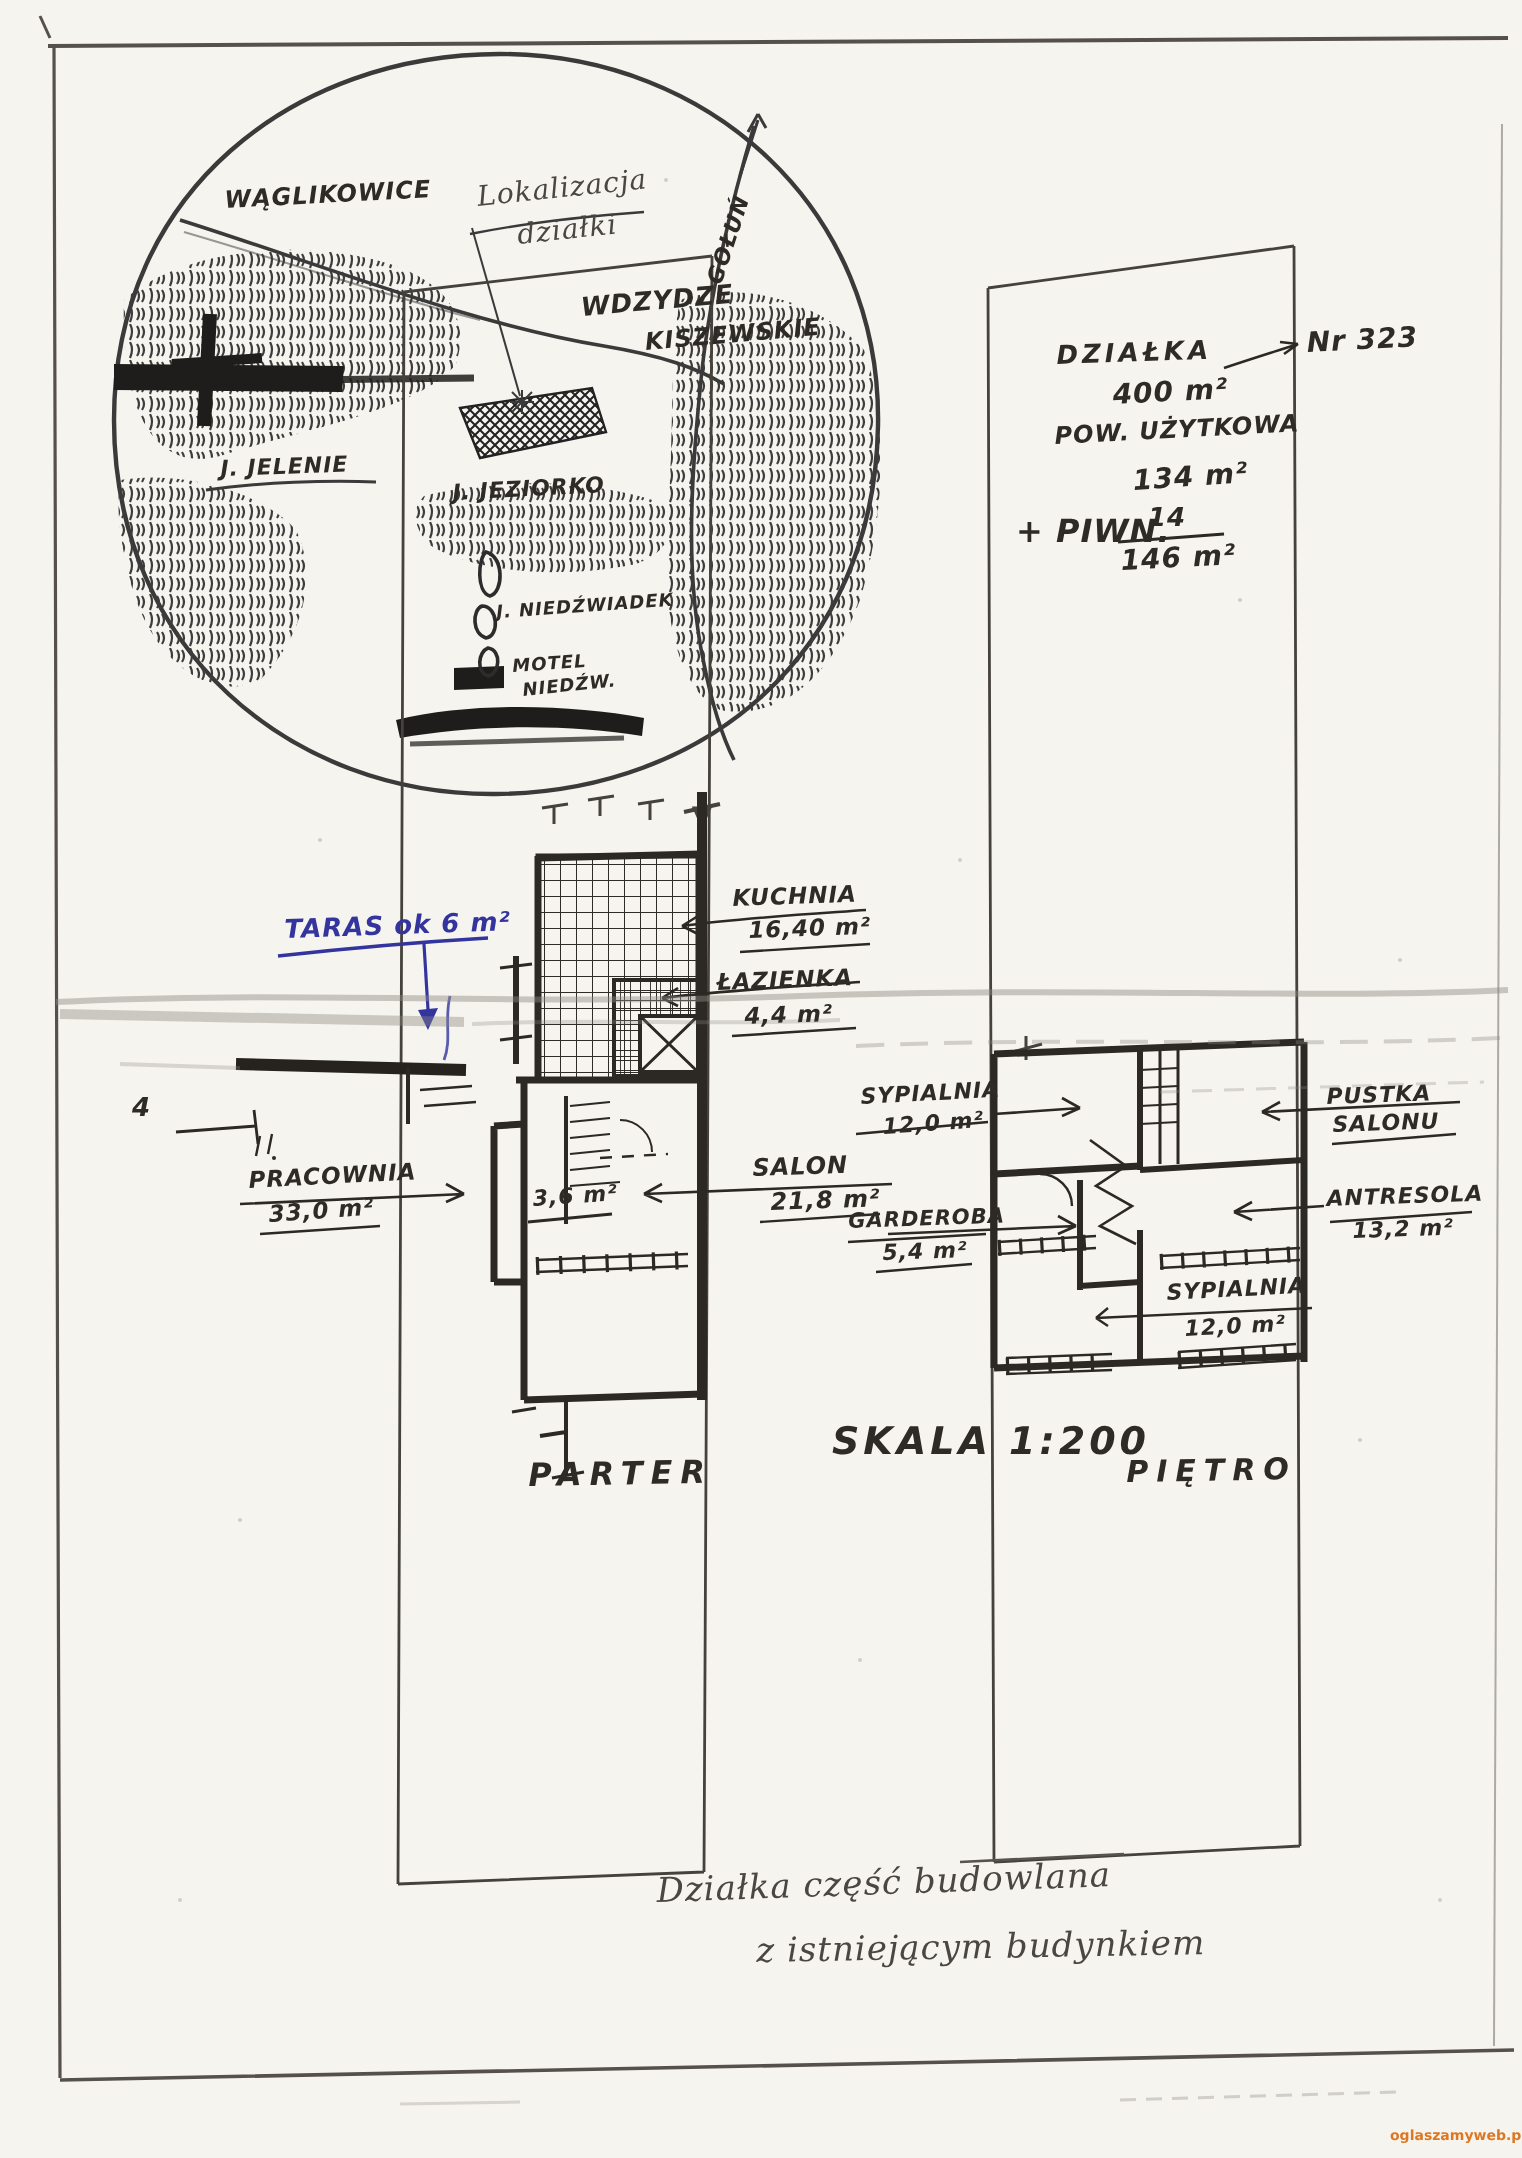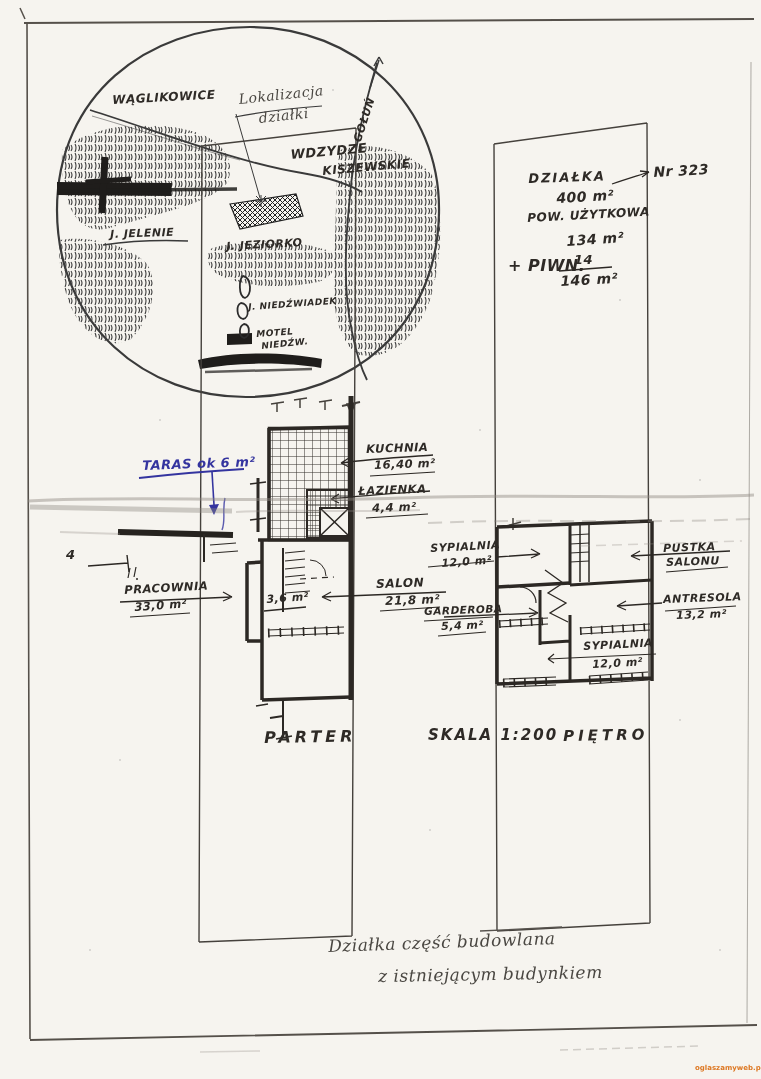--- a/index.html
+++ b/index.html
@@ -229,21 +229,21 @@
   <div class="lbl" style="left:663px;top:543px;font-size:11px;transform:rotate(-2deg);">PUSTKA</div>
   <div class="lbl" style="left:666px;top:557px;font-size:11px;transform:rotate(-2deg);">SALONU</div>
   <div class="lbl" style="left:663px;top:594px;font-size:11px;transform:rotate(-2deg);">ANTRESOLA</div>
   <div class="lbl" style="left:676px;top:610px;font-size:11px;transform:rotate(-2deg);">13,2 m²</div>
   <div class="lbl" style="left:424px;top:606px;font-size:10.5px;transform:rotate(-2deg);">GARDEROBA</div>
   <div class="lbl" style="left:441px;top:621px;font-size:11px;transform:rotate(-2deg);">5,4 m²</div>
   <div class="lbl" style="left:583px;top:641px;font-size:11px;transform:rotate(-3deg);">SYPIALNIA</div>
   <div class="lbl" style="left:592px;top:659px;font-size:11px;transform:rotate(-3deg);">12,0 m²</div>
 
   <div class="lbl cap" style="left:264px;top:730px;font-size:16px;transform:rotate(-1deg);">PARTER</div>
-  <div class="lbl" style="left:416px;top:728px;font-size:15px;letter-spacing:2px;margin-left:12px;">SKALA 1:200</div>
+  <div class="lbl" style="left:416px;top:712px;font-size:19px;letter-spacing:2px;">SKALA 1:200</div>
   <div class="lbl cap" style="left:563px;top:729px;font-size:15px;transform:rotate(-1deg);">PIĘTRO</div>
 
   <div class="lbl cur" style="left:328px;top:938px;font-size:17px;font-style:italic;transform:rotate(-2deg);">Działka część budowlana</div>
   <div class="lbl cur" style="left:378px;top:968px;font-size:17px;font-style:italic;transform:rotate(-1deg);">z istniejącym budynkiem</div>
 
   <div class="wm" style="left:695px;top:1064px;">oglaszamyweb.pl</div>
 </div>
 
 </div>
 

